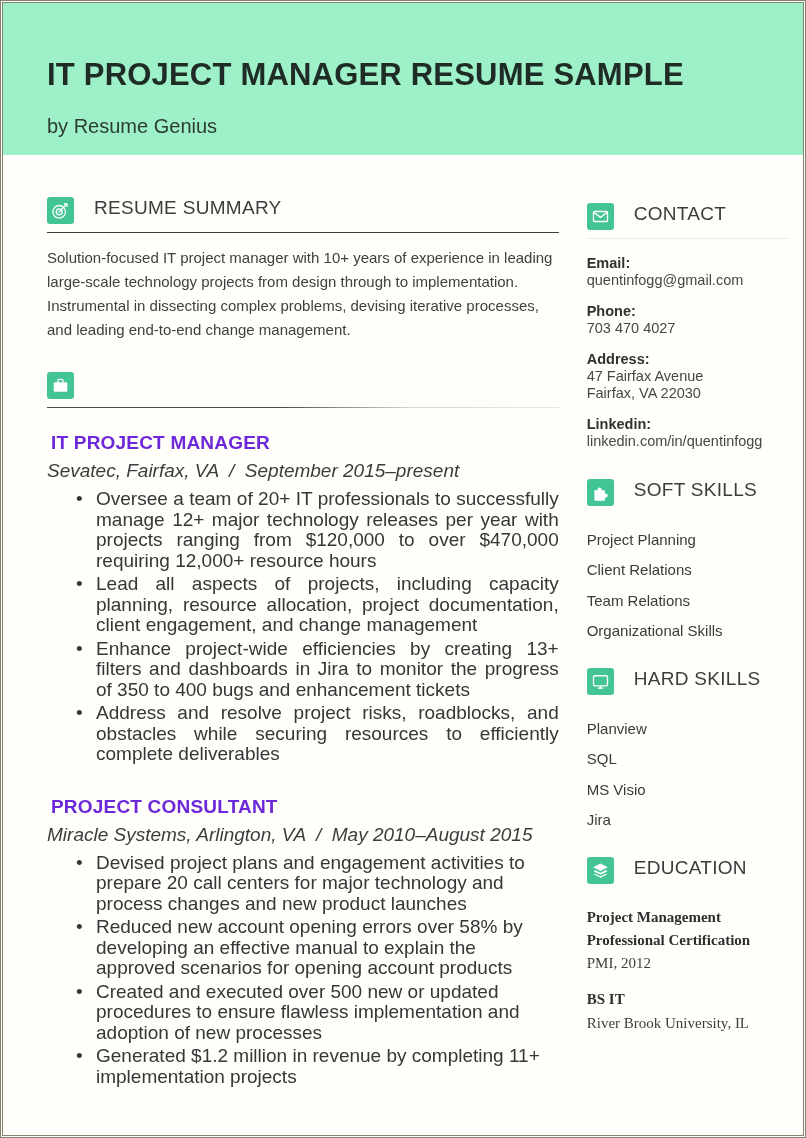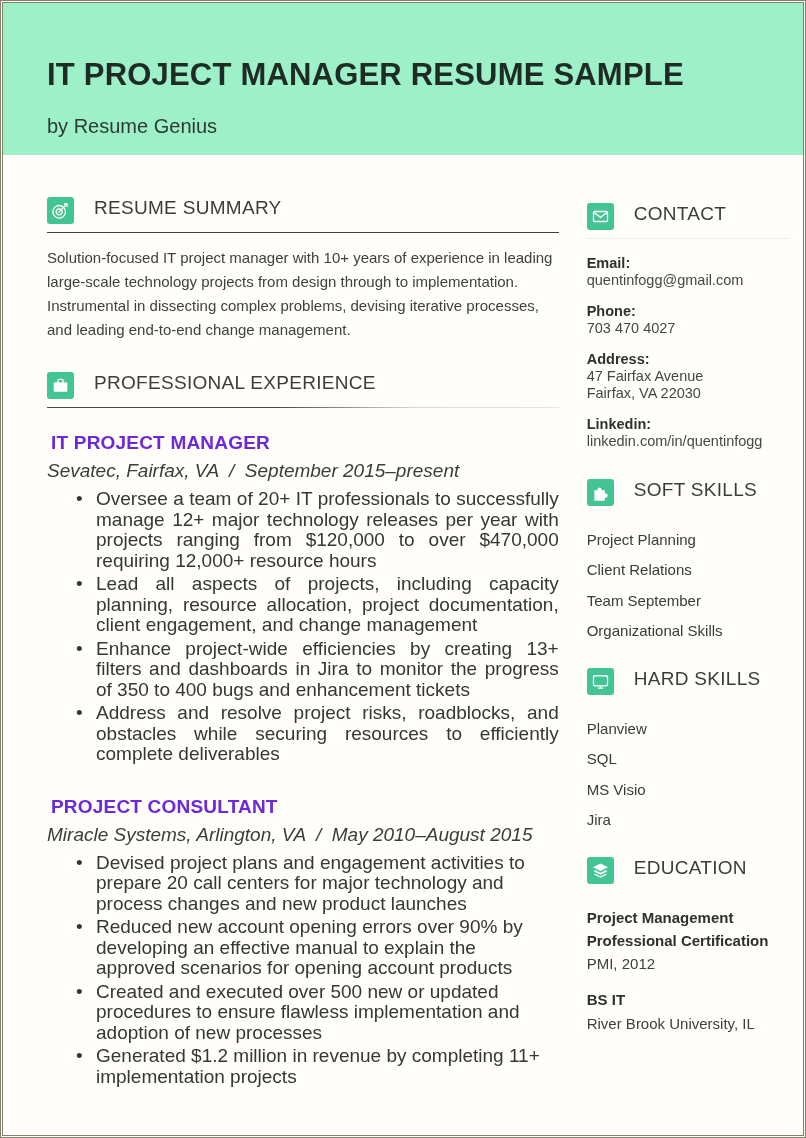--- a/index.html
+++ b/index.html
@@ -44,21 +44,21 @@
   .sec-contact{margin-top:48px;}
   .contact-fields{margin-top:16px;}
   .field{margin-bottom:13px;font-size:14.5px;line-height:1.2;}
   .field .lbl{font-weight:700;color:#313131;}
   .field .val{color:#474747;}
   .sec-skills{margin-top:28px;}
   .skill-list{margin-top:26px;}
   .skill-item{font-size:15px;color:#3a3a3a;margin-bottom:14px;line-height:1.1;}
   .sec-edu{margin-top:28px;}
   .edu-entries{margin-top:22px;font-size:15px;line-height:1.55;}
-  .edu-entry{margin-bottom:13px;}
+  .edu-entry{margin-bottom:13px;font-family:Liberation Serif, serif;}
   .edu-title{font-weight:700;color:#2f2f2f;}
   .edu-detail{color:#3e3e3e;}
 </style>
 </head>
 <body>
 
 <div class="page">
 
   <header class="hdr">
     <h1>IT PROJECT MANAGER RESUME SAMPLE</h1>
@@ -87,41 +87,40 @@
       </section>
 
       <section class="sec-exp">
         <div class="sec-head">
           <span class="icon-box">
             <svg viewBox="0 0 24 24">
               <path d="M9 8.2 V6.6 a1.6 1.6 0 0 1 1.6-1.6 h2.8 a1.6 1.6 0 0 1 1.6 1.6 V8.2" fill="none" stroke="#fff" stroke-width="1.5"></path>
               <rect x="4.2" y="8.2" width="15.6" height="11" rx="1.4" fill="#fff"></rect>
             </svg>
           </span>
-          <h2>PROFESSIONAL EXPERIENCE</h2>
         </div>
         <div class="rule rule-fade"></div>
 
         <div class="job">
           <h3>IT PROJECT MANAGER</h3>
           <div class="meta">Sevatec, Fairfax, VA  /  September 2015–present</div>
           <ul class="justify">
             <li>Oversee a team of 20+ IT professionals to successfully manage 12+ major technology releases per year with projects ranging from $120,000 to over $470,000 requiring 12,000+ resource hours</li>
             <li>Lead all aspects of projects, including capacity planning, resource allocation, project documentation, client engagement, and change management</li>
             <li>Enhance project-wide efficiencies by creating 13+ filters and dashboards in Jira to monitor the progress of 350 to 400 bugs and enhancement tickets</li>
             <li>Address and resolve project risks, roadblocks, and obstacles while securing resources to efficiently complete deliverables</li>
           </ul>
         </div>
 
         <div class="job job2">
           <h3>PROJECT CONSULTANT</h3>
           <div class="meta">Miracle Systems, Arlington, VA  /  May 2010–August 2015</div>
           <ul>
             <li>Devised project plans and engagement activities to prepare 20 call centers for major technology and process changes and new product launches</li>
-            <li>Reduced new account opening errors over 90% by developing an effective manual to explain the approved scenarios for opening account products</li>
+            <li>Reduced new account opening errors over 58% by developing an effective manual to explain the approved scenarios for opening account products</li>
             <li>Created and executed over 500 new or updated procedures to ensure flawless implementation and adoption of new processes</li>
             <li>Generated $1.2 million in revenue by completing 11+ implementation projects</li>
           </ul>
         </div>
       </section>
 
     </div>
 
     <div class="col-right">
 
@@ -162,21 +161,21 @@
           <span class="icon-box">
             <svg viewBox="0 0 24 24">
               <path d="M5 9.5 h3.9 a2.3 2.3 0 1 1 4.2 0 h3.9 v3.9 a2.3 2.3 0 1 1 0 4.2 v3.9 h-12 z" fill="#fff"></path>
             </svg>
           </span>
           <h2>SOFT SKILLS</h2>
         </div>
         <div class="skill-list">
           <div class="skill-item">Project Planning</div>
           <div class="skill-item">Client Relations</div>
-          <div class="skill-item">Team September</div>
+          <div class="skill-item">Team Relations</div>
           <div class="skill-item">Organizational Skills</div>
         </div>
       </section>
 
       <section class="sec-skills">
         <div class="sec-head">
           <span class="icon-box">
             <svg viewBox="0 0 24 24">
               <rect x="4" y="5.4" width="16" height="11.6" rx="1.6" fill="none" stroke="#fff" stroke-width="1.5"></rect>
               <line x1="12" y1="17" x2="12" y2="19.4" stroke="#fff" stroke-width="1.5"></line>

